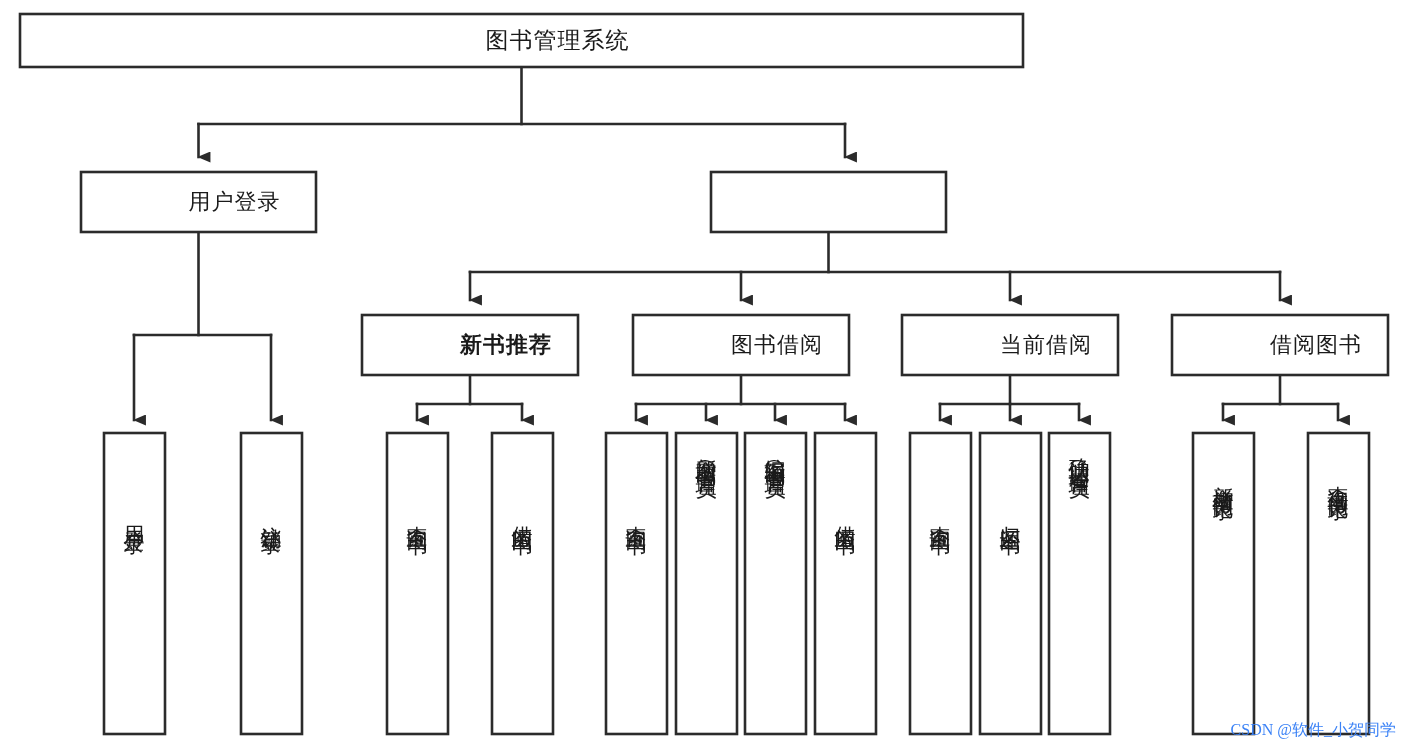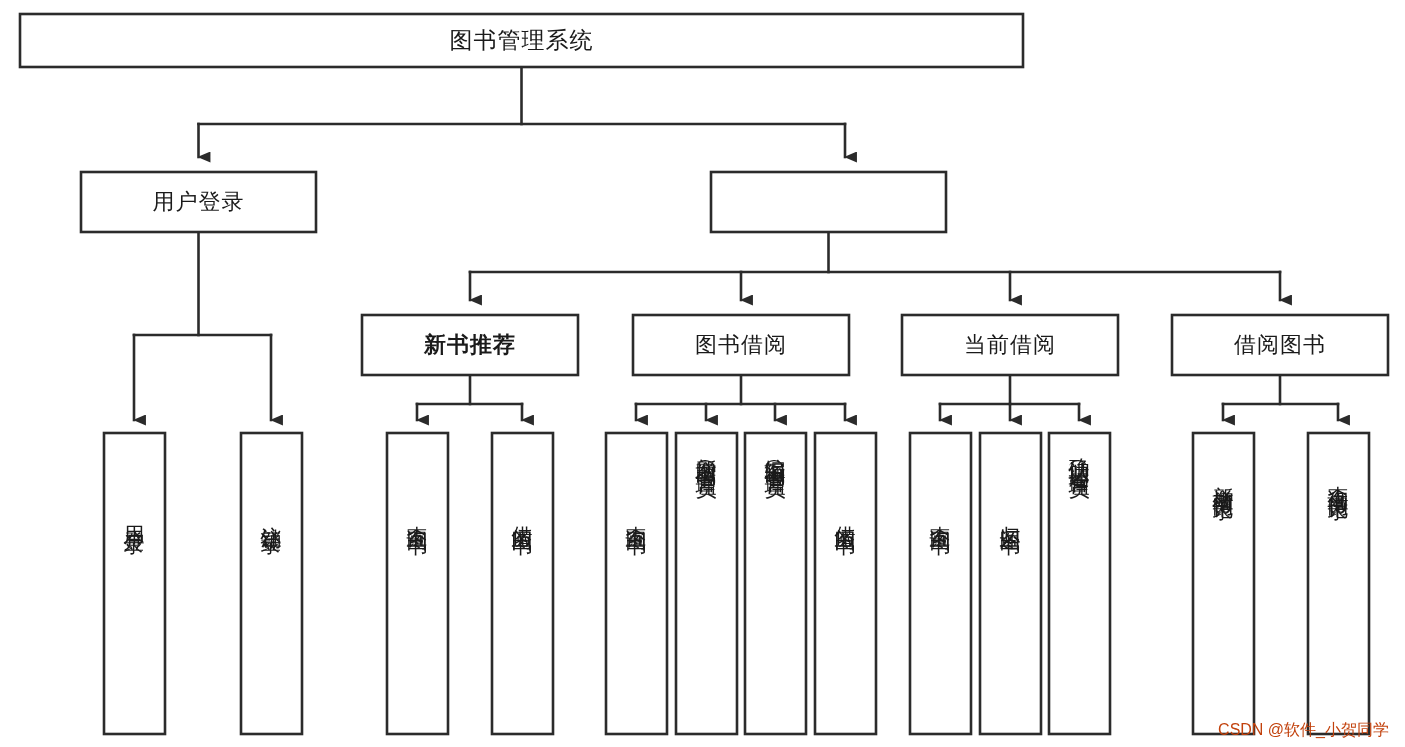--- a/index.html
+++ b/index.html
@@ -54,38 +54,39 @@
     color: #1a1a1a;
     text-align: center;
     white-space: nowrap;
   }
   .hlabel-wrap {
     position: absolute;
     display: flex;
     align-items: center;
     justify-content: center;
     pointer-events: none;
+    margin-left: 36px;
   }
   .hlabel-text {
     font-family: "Liberation Sans", "DejaVu Sans", sans-serif;
     font-size: 22px;
     color: #1a1a1a;
     letter-spacing: 1px;
     white-space: nowrap;
   }
   .title-text {
     font-size: 23px;
   }
   .watermark {
     position: absolute;
-    right: 16px;
+    right: 9px;
     bottom: 6px;
-    font-family: Liberation Sans, sans-serif;
+    font-family: Liberation Serif, serif;
     font-size: 16px;
-    color: #c2410c;
+    color: #3b82f6;
     white-space: nowrap;
     pointer-events: none;
   }
 </style>
 </head>
 <body>
 
 <div id="diagram-root">
 
   <svg class="diagram" viewBox="0 0 1405 747" xmlns="http://www.w3.org/2000/svg">

